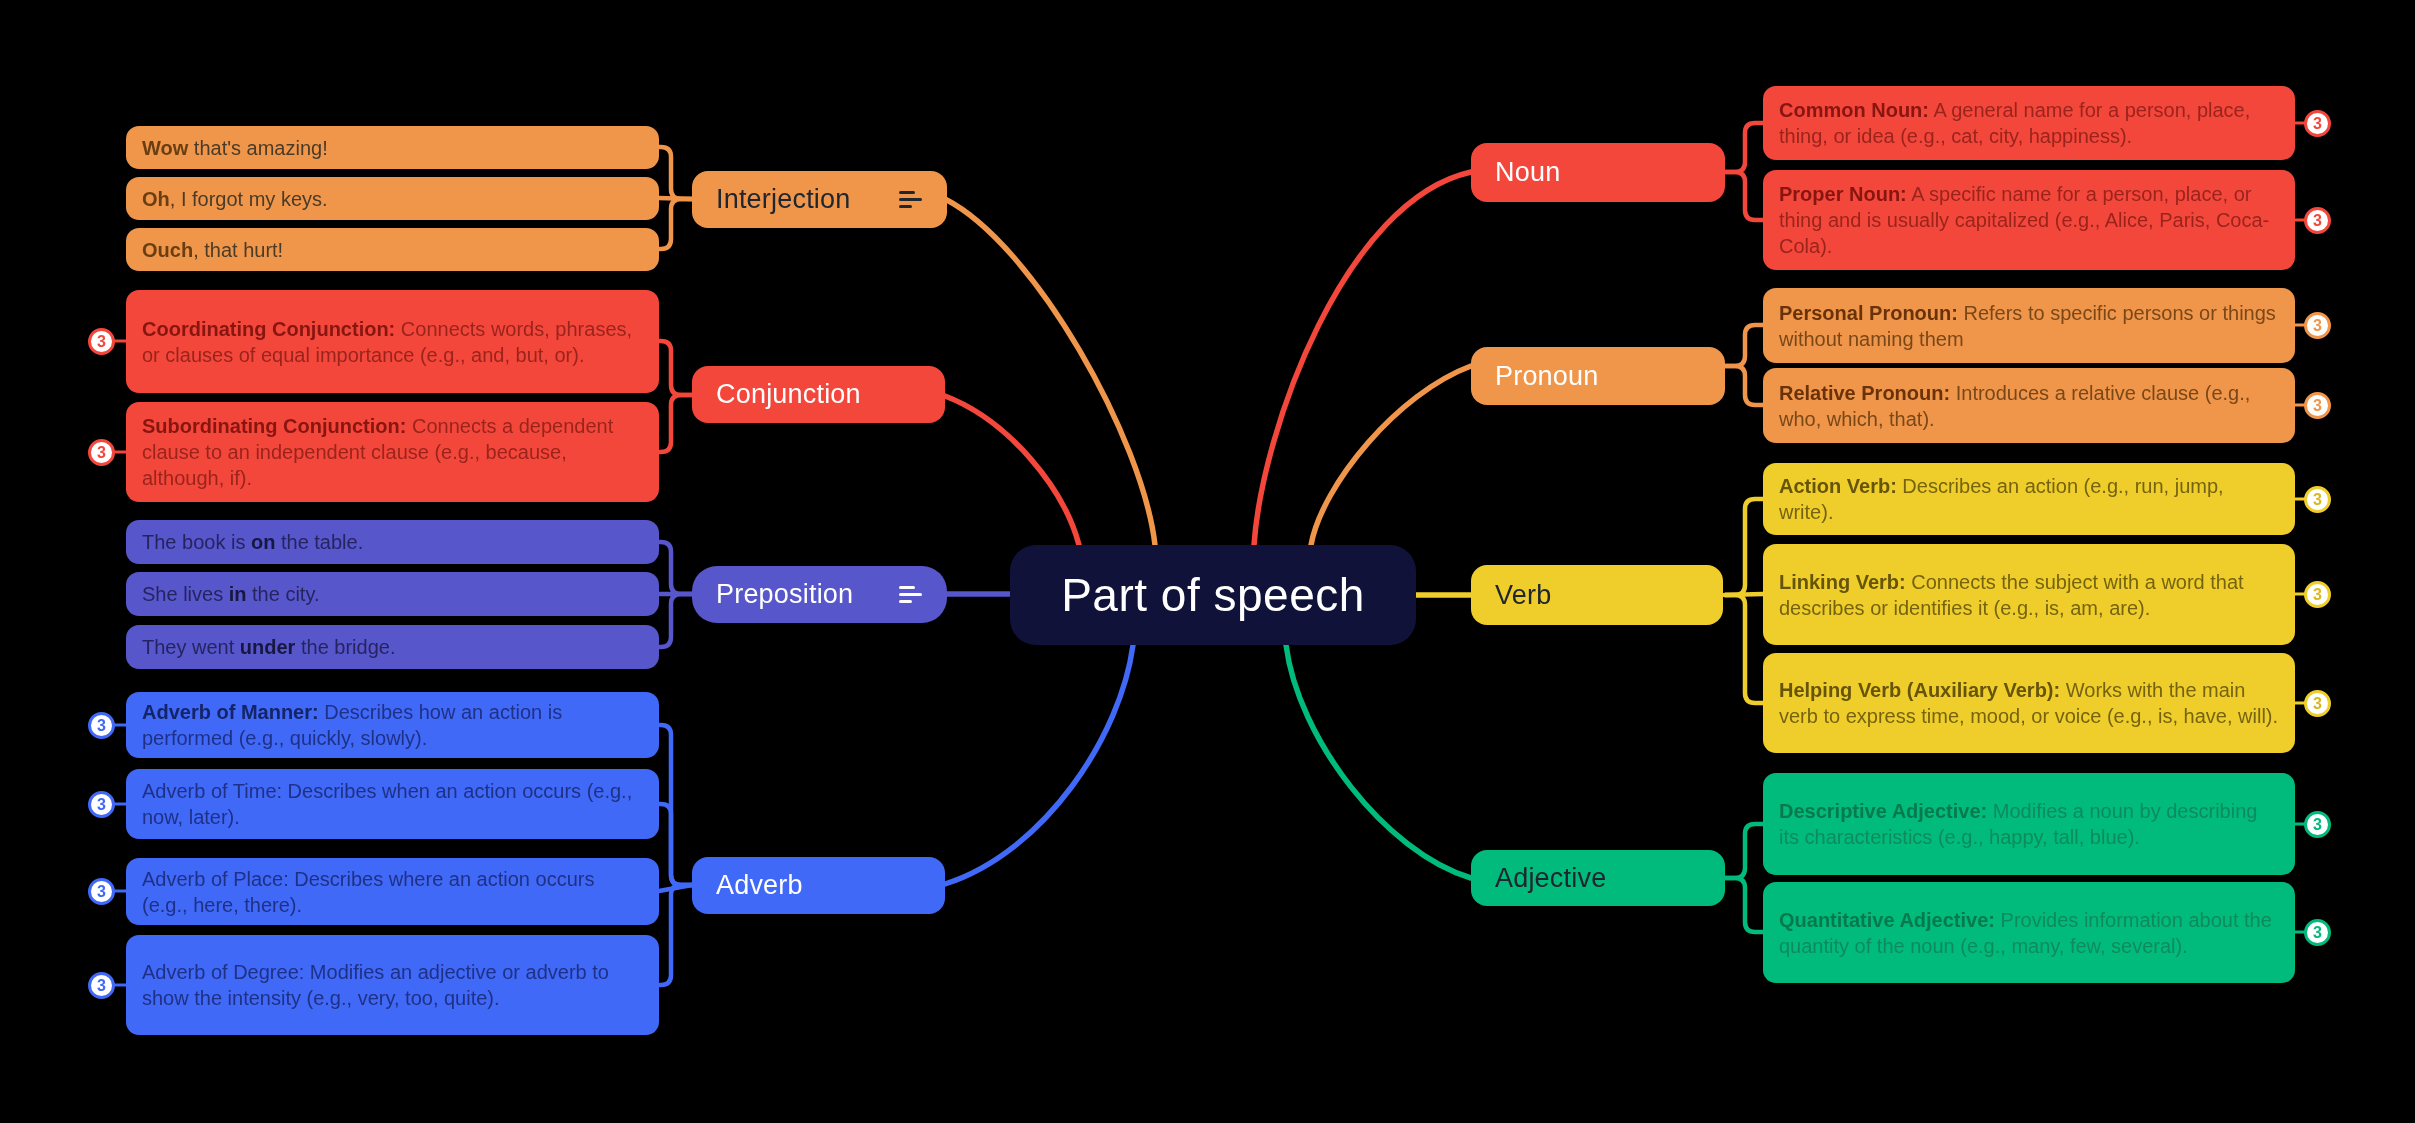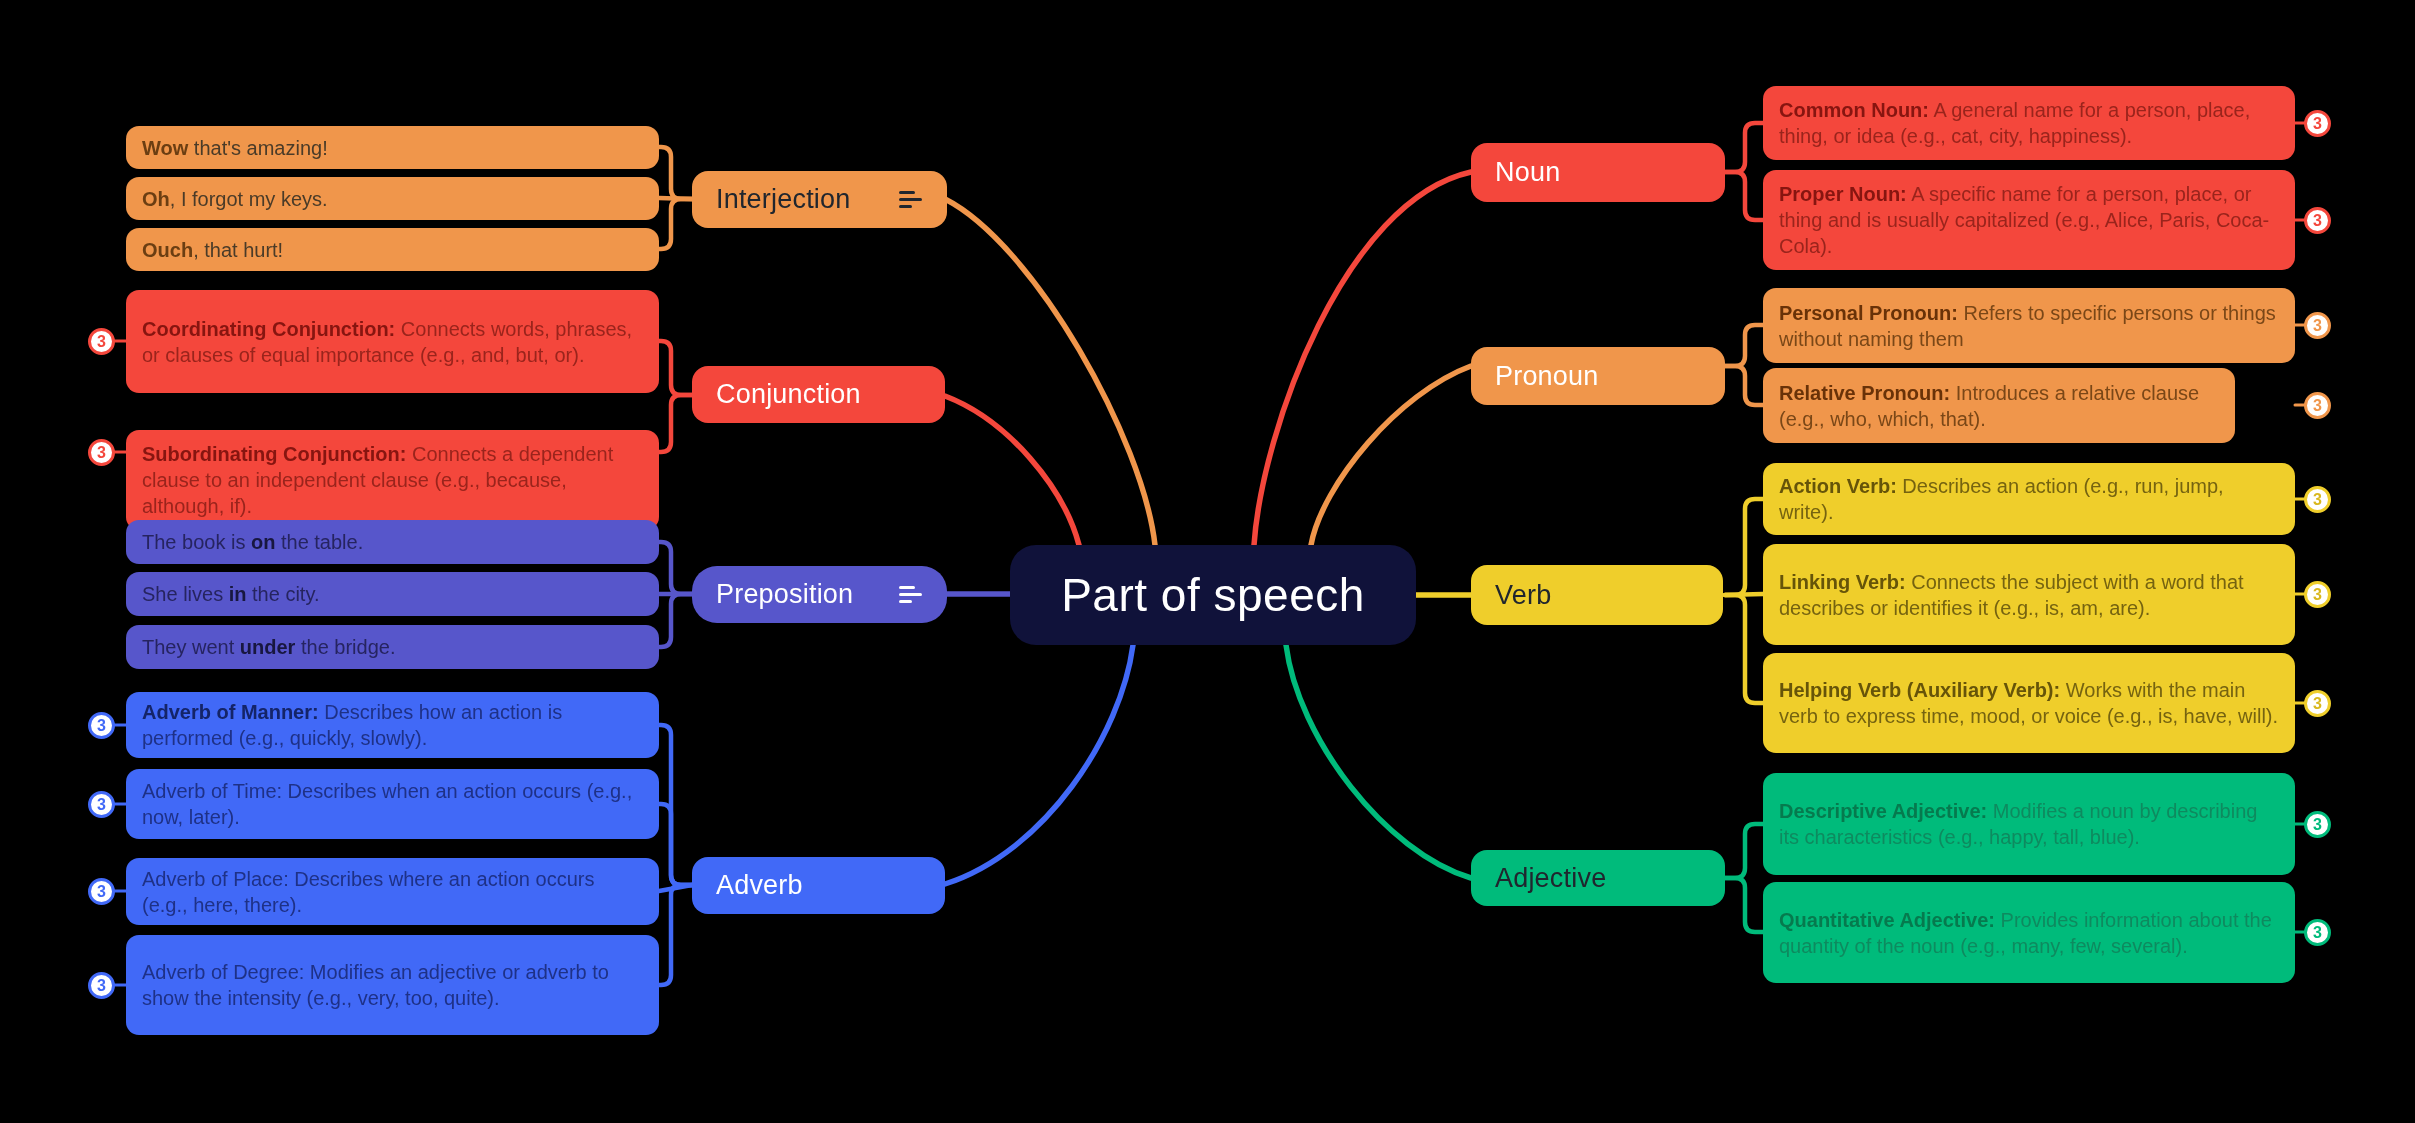--- a/index.html
+++ b/index.html
@@ -118,21 +118,21 @@
   <div class="child c-orange" style="left:126px;top:228px;width:533px;height:43px;">
     <span><span></span><span class="b">Ouch</span><span>, that hurt!</span></span>
   </div>
 
   <div class="parent p-red txt-light" style="left:692px;top:366px;width:253px;height:57px;">
     <span>Conjunction</span>
   </div>
   <div class="child c-red" style="left:126px;top:290px;width:533px;height:103px;">
     <span><span></span><span class="b">Coordinating Conjunction:</span><span> Connects words, phrases, or clauses of equal importance (e.g., and, but, or).</span></span>
   </div>
-  <div class="child c-red" style="left:126px;top:402px;width:533px;height:100px;margin-top:28px;">
+  <div class="child c-red" style="left:126px;top:402px;width:533px;height:100px;">
     <span><span></span><span class="b">Subordinating Conjunction:</span><span> Connects a dependent clause to an independent clause (e.g., because, although, if).</span></span>
   </div>
   <div class="badge bdg-red" style="left:88px;top:328px;">3</div>
   <div class="badge bdg-red" style="left:88px;top:439px;">3</div>
 
   <div class="parent p-indigo txt-light" style="left:692px;top:566px;width:255px;height:57px;border-radius:25px;">
     <span>Preposition</span>
     <span class="lines-icon">
         <i></i>
         <i></i>
@@ -180,21 +180,21 @@
   </div>
   <div class="badge bdg-red" style="left:2304px;top:110px;">3</div>
   <div class="badge bdg-red" style="left:2304px;top:207px;">3</div>
 
   <div class="parent p-orange txt-light" style="left:1471px;top:347px;width:254px;height:58px;text-align:right;">
     <span>Pronoun</span>
   </div>
   <div class="child c-orange2" style="left:1763px;top:288px;width:532px;height:75px;">
     <span><span></span><span class="b">Personal Pronoun:</span><span> Refers to specific persons or things without naming them</span></span>
   </div>
-  <div class="child c-orange2" style="left:1763px;top:368px;width:472px;height:75px;">
+  <div class="child c-orange2" style="left:1763px;top:368px;width:532px;height:75px;">
     <span><span></span><span class="b">Relative Pronoun:</span><span> Introduces a relative clause (e.g., who, which, that).</span></span>
   </div>
   <div class="badge bdg-orange" style="left:2304px;top:312px;">3</div>
   <div class="badge bdg-orange" style="left:2304px;top:392px;">3</div>
 
   <div class="parent p-yellow txt-dark" style="left:1471px;top:565px;width:252px;height:60px;">
     <span>Verb</span>
   </div>
   <div class="child c-yellow" style="left:1763px;top:463px;width:532px;height:72px;">
     <span><span></span><span class="b">Action Verb:</span><span> Describes an action (e.g., run, jump, write).</span></span>

